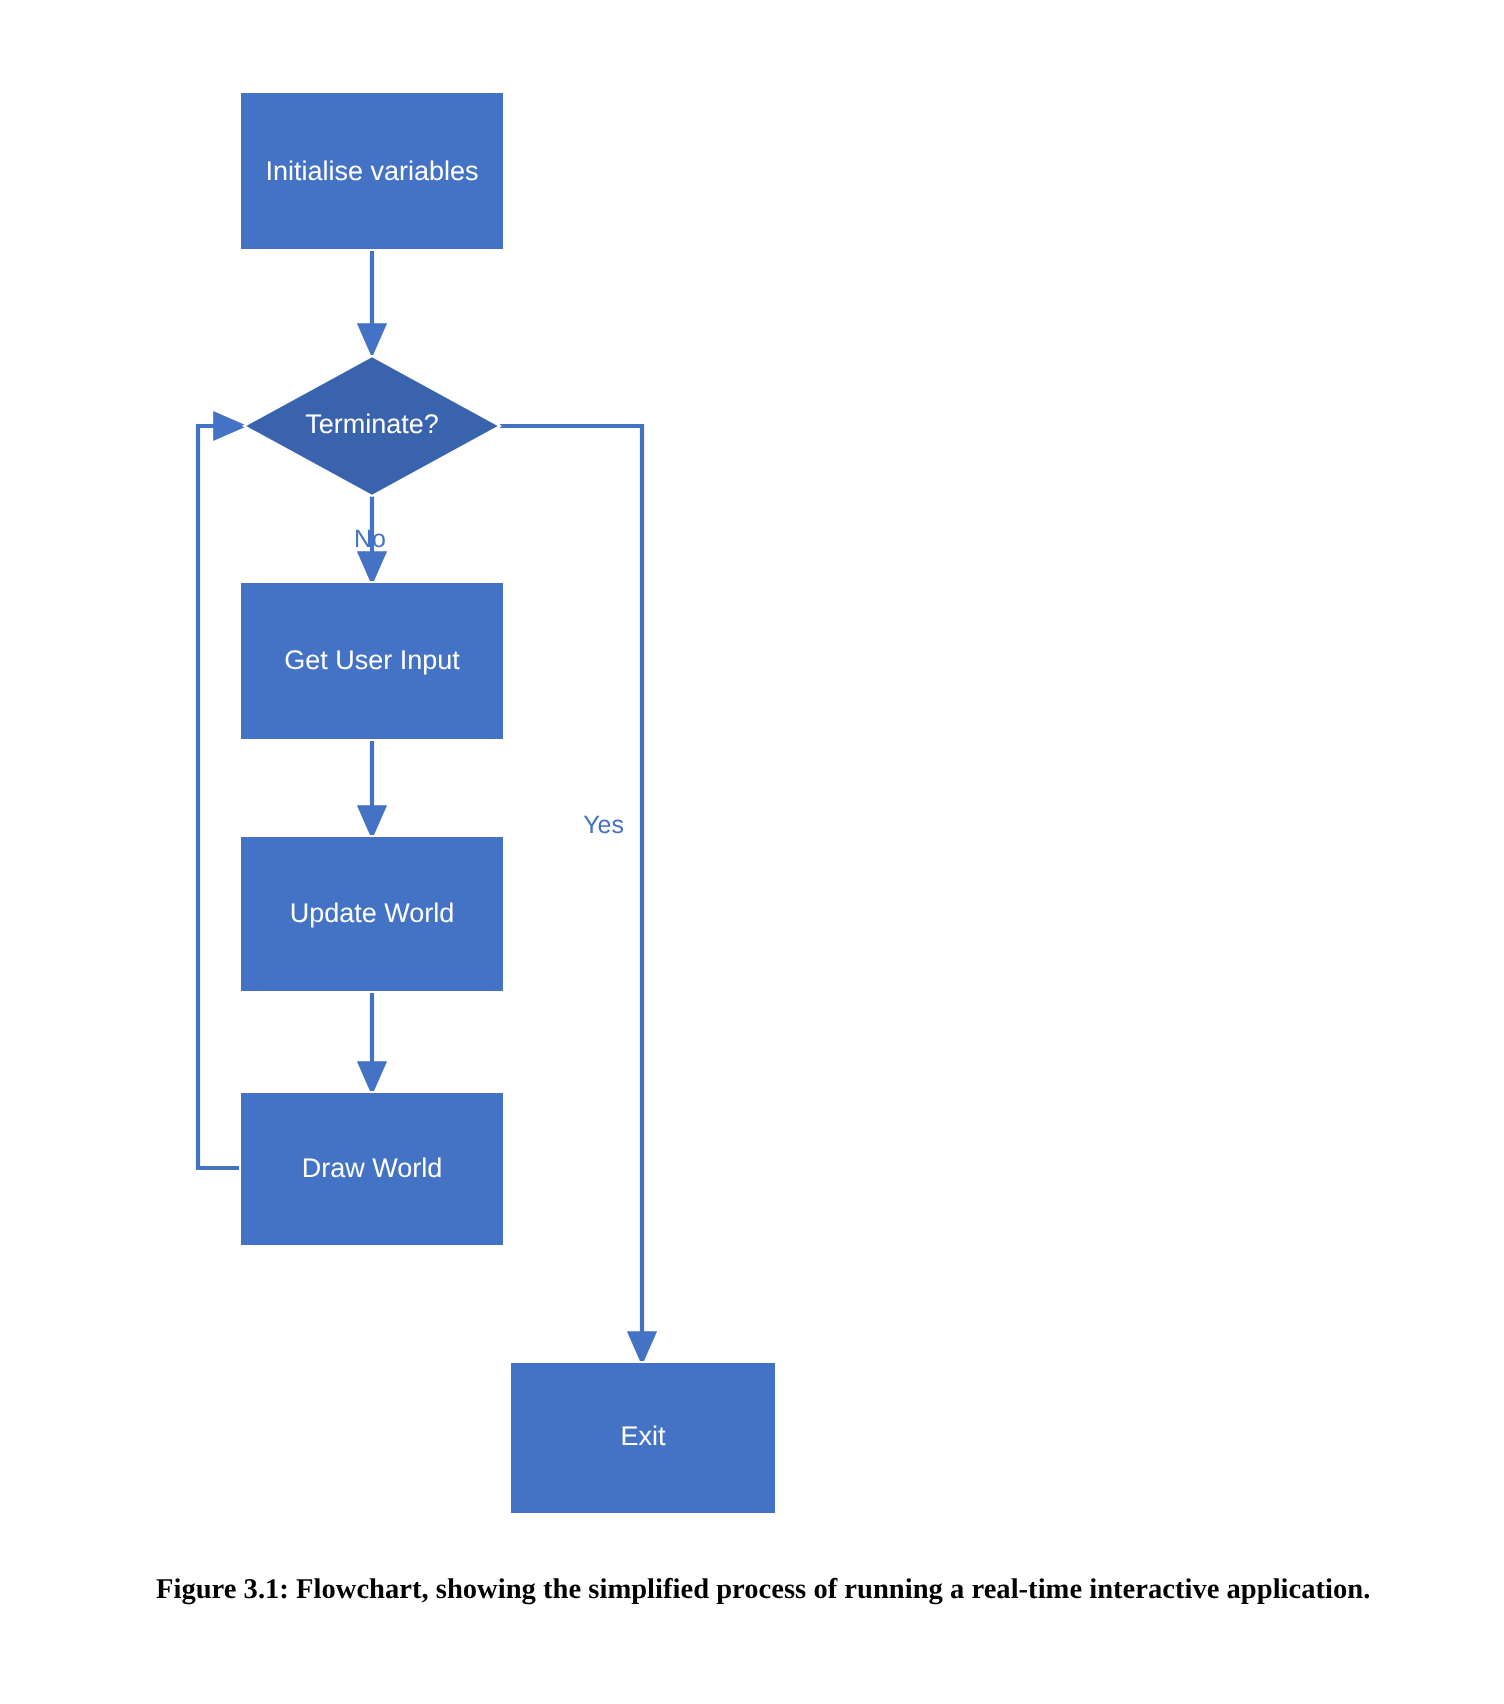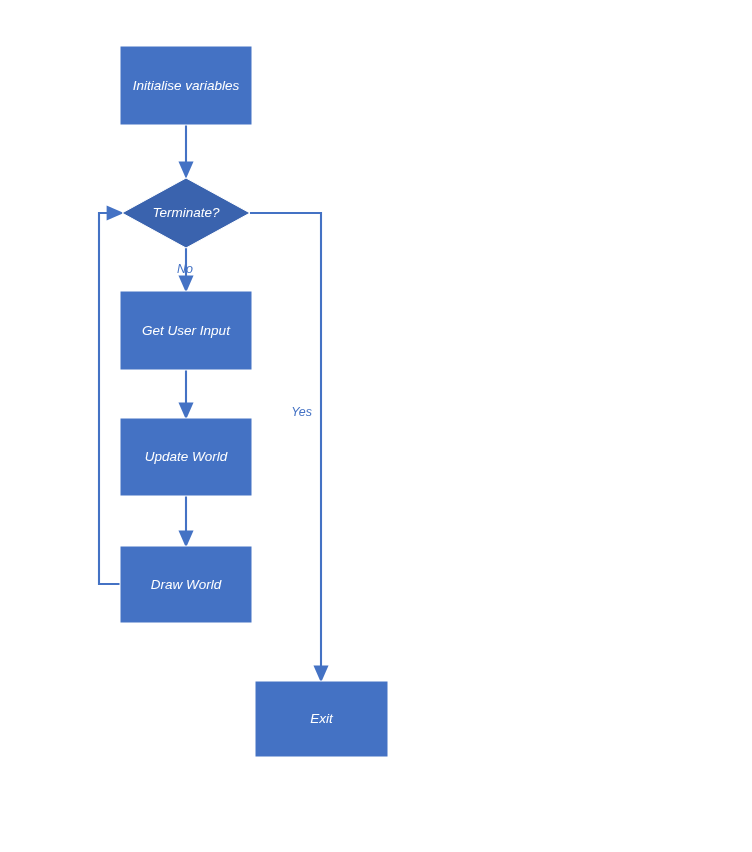--- a/index.html
+++ b/index.html
@@ -11,21 +11,20 @@
     width: 752px;
     height: 852px;
     font-family: "Liberation Sans", sans-serif;
     position: relative;
     overflow: hidden;
   }
   #figure-wrap {
     position: relative;
     width: 752px;
     height: 852px;
-    font-style: italic;
   }
   #flowchart-svg {
     position: absolute;
     left: 0;
     top: 0;
   }
   .node-label {
     font-family: "Liberation Sans", sans-serif;
     font-size: 13.5px;
     fill: #ffffff;
@@ -109,14 +108,15 @@
       <rect x="255" y="681" width="133" height="76" fill="#4472C4" stroke="#FFFFFF" stroke-width="1"></rect>
       <text class="node-label" x="321.5" y="719">Exit</text>
     </g>
 
     <text class="edge-label" x="185" y="270">No</text>
 
     <text class="edge-label" x="321" y="413" style="text-anchor: end;" transform="translate(-9,0)">Yes</text>
 
   </svg>
 
+  <div id="caption">Figure 3.1: Flowchart, showing the simplified process of running a real-time interactive application.</div>
 
 </div>
 
 </body></html>

